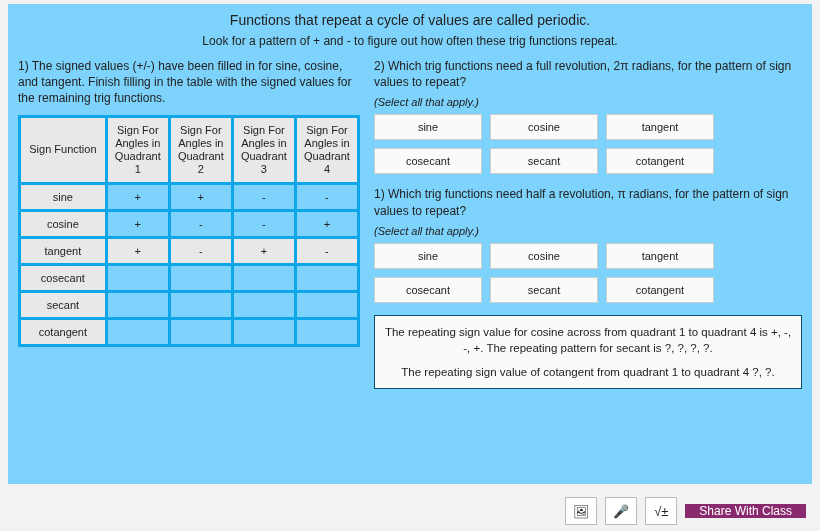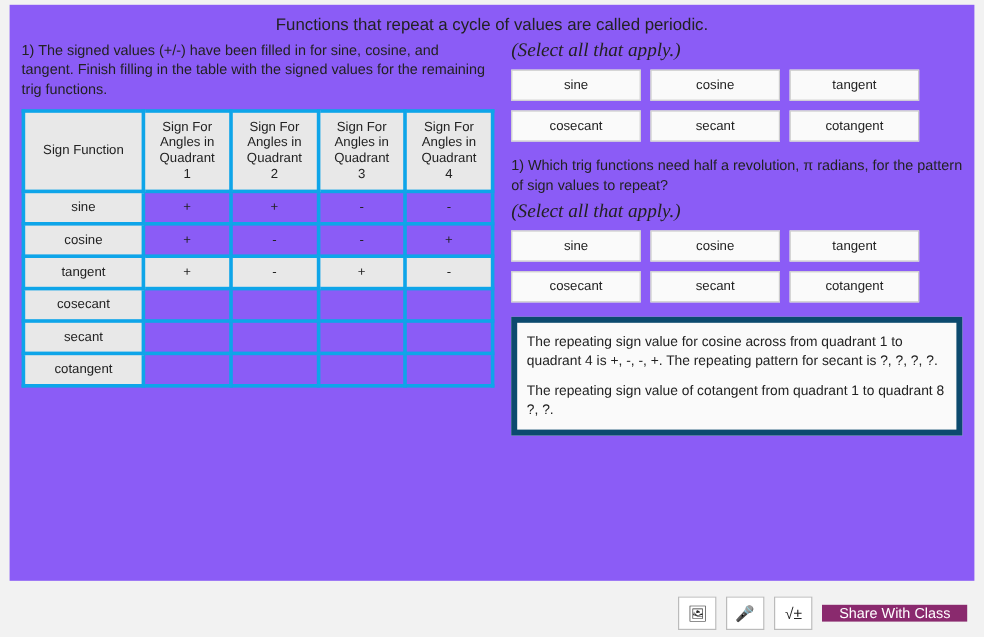--- a/index.html
+++ b/index.html
@@ -6,56 +6,55 @@
   body {
     font-family: Arial, Helvetica, sans-serif;
     background: #f2f2f2;
     width: 820px;
     height: 531px;
     overflow: hidden;
     color: #222;
     font-size: 12px;
   }
   .page {
-    background: #8b5cf6;
+    background: #7dd3fc;
     margin: 4px 8px 0 8px;
     padding: 8px 10px 50px 10px;
     min-height: 480px;
   }
   .title {
     text-align: center;
     font-size: 14px;
     margin-bottom: 6px;
   }
   .subtitle {
     text-align: center;
     font-size: 12px;
     margin-bottom: 10px;
   }
   .cols {
     display: flex;
     gap: 14px;
   }
   .left {
-    width: 394px;
+    width: 342px;
     flex-shrink: 0;
   }
   .right {
     flex: 1;
   }
   .q {
     font-size: 12px;
     line-height: 1.35;
     margin-bottom: 6px;
   }
   .sel {
     font-style: italic;
-    font-size: 16px;
+    font-size: 11px;
     margin-bottom: 6px;
-    font-family: Liberation Serif, serif;
   }
   table.trig {
     border-collapse: collapse;
     width: 100%;
     font-size: 11px;
     margin-top: 8px;
   }
   table.trig th, table.trig td {
     border: 3px solid #0ea5e9;
     padding: 6px 4px;
@@ -85,26 +84,27 @@
   .opt {
     border: 1px solid #ccc;
     background: #fafafa;
     padding: 6px 0;
     text-align: center;
     width: 108px;
     font-size: 11px;
     cursor: pointer;
   }
   .infobox {
-    border: 5px solid #0c4a6e;
+    border: 1px solid #0c4a6e;
     background: #fafafa;
     padding: 8px;
     font-size: 11.5px;
     line-height: 1.4;
     margin-top: 8px;
+    text-align: center;
   }
   .infobox p { margin-bottom: 8px; }
   .infobox p:last-child { margin-bottom: 0; }
   .bottom-bar {
     position: fixed;
     bottom: 6px;
     right: 14px;
     display: flex;
     gap: 8px;
     align-items: center;
@@ -127,20 +127,21 @@
     padding: 0 14px;
     font-size: 12px;
     cursor: pointer;
   }
 </style>
 </head>
 <body>
 
 <div class="page">
   <div class="title">Functions that repeat a cycle of values are called periodic.</div>
+  <div class="subtitle">Look for a pattern of + and - to figure out how often these trig functions repeat.</div>
 
   <div class="cols">
 
     <div class="left">
       <div class="q">1) The signed values (+/-) have been filled in for sine, cosine, and tangent.  Finish filling in the table with the signed values for the remaining trig functions.</div>
 
       <table class="trig">
         <thead>
           <tr>
             <th rowspan="2">Sign Function</th>
@@ -211,20 +212,21 @@
             <td></td>
             <td></td>
             <td></td>
             <td></td>
           </tr>
         </tbody>
       </table>
     </div>
 
     <div class="right">
+      <div class="q">2) Which trig functions need a full revolution, 2π radians, for the pattern of sign values to repeat?</div>
       <div class="sel">(Select all that apply.)</div>
       <div class="opts">
         <div class="opt">sine</div>
         <div class="opt">cosine</div>
         <div class="opt">tangent</div>
         <div class="opt">cosecant</div>
         <div class="opt">secant</div>
         <div class="opt">cotangent</div>
       </div>
 
@@ -234,21 +236,21 @@
         <div class="opt">sine</div>
         <div class="opt">cosine</div>
         <div class="opt">tangent</div>
         <div class="opt">cosecant</div>
         <div class="opt">secant</div>
         <div class="opt">cotangent</div>
       </div>
 
       <div class="infobox">
         <p>The repeating sign value for cosine across from quadrant 1 to quadrant 4 is +, -, -, +. The repeating pattern for secant is ?, ?, ?, ?.</p>
-        <p>The repeating sign value of cotangent from quadrant 1 to quadrant 8 ?, ?.</p>
+        <p>The repeating sign value of cotangent from quadrant 1 to quadrant 4 ?, ?.</p>
       </div>
     </div>
 
   </div>
 </div>
 
 <div class="bottom-bar">
   <div class="tool">
     <span>🖼</span>
   </div>

